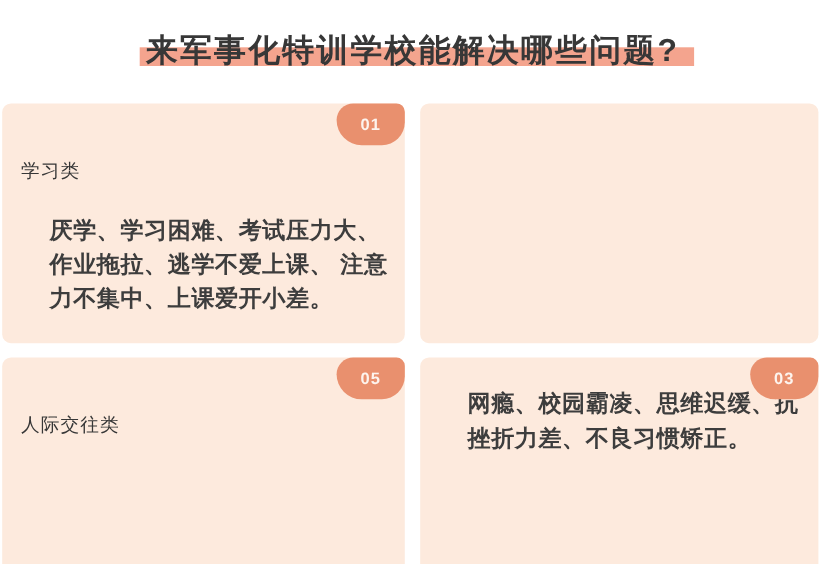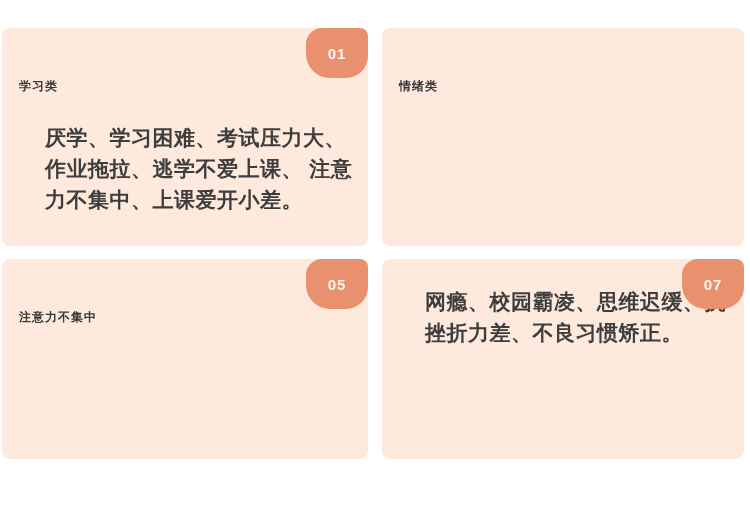--- a/index.html
+++ b/index.html
@@ -57,35 +57,35 @@
   .card {
     position: relative;
     background: var(--card-bg);
     border-radius: 8px;
   }
   .badge {
     position: absolute;
     top: 0;
     right: 0;
     width: 62px;
-    height: 50px;
+    height: 38px;
     background: var(--accent);
     border-radius: 16px 8px 22px 24px;
     display: flex;
     align-items: center;
     justify-content: center;
     color: var(--badge-text);
     font-size: 15px;
     font-weight: bold;
     letter-spacing: 1px;
   }
   .card-title {
     padding: 50px 0 0 17px;
-    font-size: 12px;
-    font-weight: bold;
+    font-size: 17px;
+    font-weight: normal;
     color: var(--heading-text);
     letter-spacing: 1px;
   }
   .card-content {
     display: flex;
     align-items: flex-start;
     margin: 20px 12px 0 20px;
   }
   .bar {
     flex: none;
@@ -100,43 +100,48 @@
     font-weight: bold;
     color: var(--body-text);
     letter-spacing: 0.5px;
   }
 </style>
 </head>
 <body>
 
 <div class="page">
 
+  <div class="title-wrap">
+    <h1 class="title">
+      <span class="band"></span>
+      <span class="title-text">来军事化特训学校能解决哪些问题?</span>
+    </h1>
+  </div>
 
   <div class="cards">
 
     <section class="card">
       <div class="badge">01</div>
       <h2 class="card-title">学习类</h2>
       <div class="card-content">
         <span class="bar"></span>
         <p class="body-text">厌学、学习困难、考试压力大、作业拖拉、逃学不爱上课、 注意力不集中、上课爱开小差。</p>
       </div>
     </section>
 
     <section class="card">
-      <h2 class="card-title">情绪类</h2>
     </section>
 
     <section class="card">
       <div class="badge">05</div>
-      <h2 class="card-title">注意力不集中</h2>
+      <h2 class="card-title">人际交往类</h2>
     </section>
 
     <section class="card">
-      <div class="badge">07</div>
+      <div class="badge">03</div>
       <div class="card-content">
         <span class="bar"></span>
         <p class="body-text">网瘾、校园霸凌、思维迟缓、抗挫折力差、不良习惯矫正。</p>
       </div>
     </section>
 
   </div>
 </div>
 
 </body></html>

